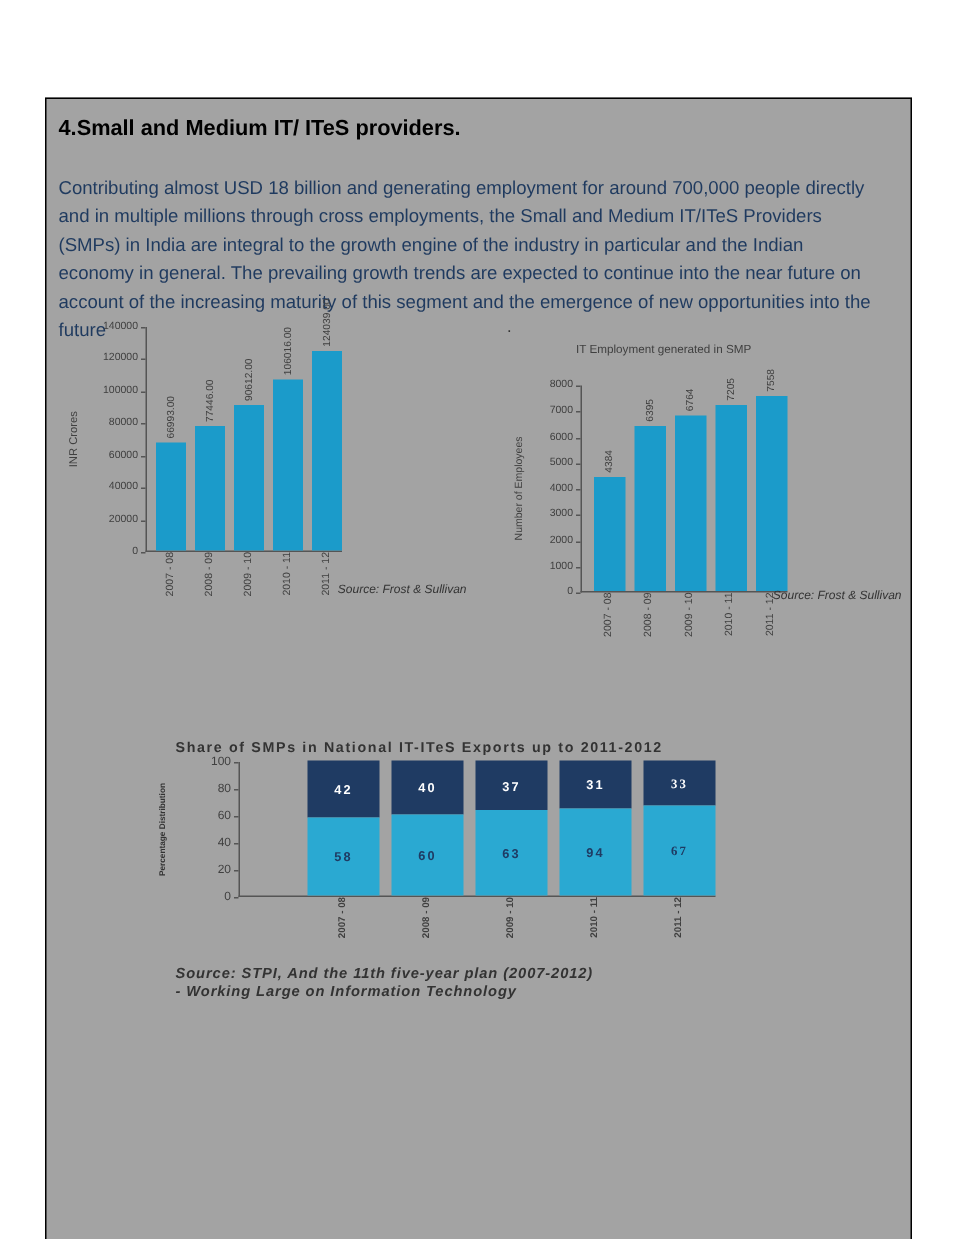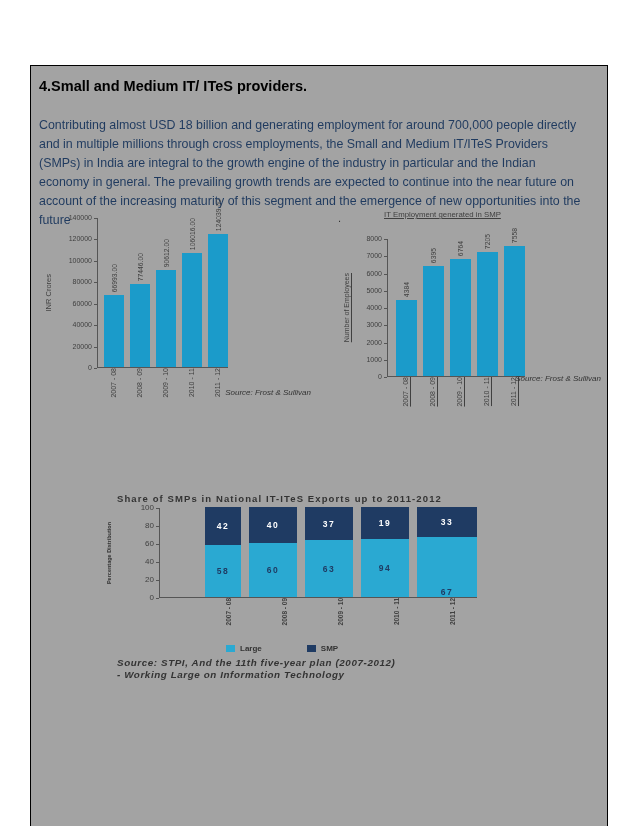--- a/index.html
+++ b/index.html
@@ -50,21 +50,21 @@
   .source { position:absolute; font-style:italic; font-size:8px; color:#333; }
 
   
   .c1 { left:10px; top:152px; width:272px; }
   .c1 .chart-title { margin-left:22px; margin-bottom:16px; }
   .c1 .ylab { font-size:7.5px; }
   .c1 .xrow { height:52px; }
   .c1 .source { right:2px; top:170px; }
 
   
-  .c2 { left:308px; top:144px; width:262px;text-decoration:underline; }
+  .c2 { left:308px; top:162px; width:262px; }
   .c2 .chart-title { margin-left:45px; margin-bottom:20px; font-size:7.8px; }
   .c2 .ylab { font-size:7px; }
   .c2 .xrow { height:52px; }
   .c2 .source { right:0; top:164px; }
 
   
   .c3 { left:70px; top:427px; width:460px; color:#333; }
   .c3 .chart-title {
     margin-left:16px; margin-bottom:4px;
     font-size:9.5px; font-weight:bold; letter-spacing:1.1px; color:#333;
@@ -244,21 +244,21 @@
       <div class="yaxis" style="height: 90px; width: 42px;">
           <div class="ytick" style="bottom: -4px;">0</div>
           <div class="ytick" style="bottom: 14px;">20</div>
           <div class="ytick" style="bottom: 32px;">40</div>
           <div class="ytick" style="bottom: 50px;">60</div>
           <div class="ytick" style="bottom: 68px;">80</div>
           <div class="ytick" style="bottom: 86px;">100</div>
         </div>
       <div class="plot-col">
         <div class="plot" style="height: 90px; padding-left: 45px; gap: 8px;">
-            <div class="col stack" style="width: 36px;">
+            <div class="col stack" style="width: 48px;">
               <div class="seg" style="height: 37.8px; background: rgb(31, 59, 99);">
                 <span class="segval" style="color: rgb(255, 255, 255);">42</span>
               </div>
               <div class="seg" style="height: 52.2px; background: rgb(42, 169, 210);">
                 <span class="segval" style="color: rgb(31, 59, 99);">58</span>
               </div>
             </div>
             <div class="col stack" style="width: 48px;">
               <div class="seg" style="height: 36px; background: rgb(31, 59, 99);">
                 <span class="segval" style="color: rgb(255, 255, 255);">40</span>
@@ -270,31 +270,31 @@
             <div class="col stack" style="width: 48px;">
               <div class="seg" style="height: 33.3px; background: rgb(31, 59, 99);">
                 <span class="segval" style="color: rgb(255, 255, 255);">37</span>
               </div>
               <div class="seg" style="height: 56.7px; background: rgb(42, 169, 210);">
                 <span class="segval" style="color: rgb(31, 59, 99);">63</span>
               </div>
             </div>
             <div class="col stack" style="width: 48px;">
               <div class="seg" style="height: 31.5px; background: rgb(31, 59, 99);">
-                <span class="segval" style="color: rgb(255, 255, 255);">19</span>
+                <span class="segval" style="color: rgb(255, 255, 255);">31</span>
               </div>
               <div class="seg" style="height: 58.5px; background: rgb(42, 169, 210);">
                 <span class="segval" style="color: rgb(31, 59, 99);">94</span>
               </div>
             </div>
-            <div class="col stack" style="width: 60px;">
+            <div class="col stack" style="width: 48px; font-family: Liberation Serif, serif;">
               <div class="seg" style="height: 29.7px; background: rgb(31, 59, 99);">
                 <span class="segval" style="color: rgb(255, 255, 255);">33</span>
               </div>
-              <div class="seg" style="height: 60.3px; background: rgb(42, 169, 210); align-items: flex-end;">
+              <div class="seg" style="height: 60.3px; background: rgb(42, 169, 210);">
                 <span class="segval" style="color: rgb(31, 59, 99);">67</span>
               </div>
             </div>
           </div>
         <div class="xrow" style="padding-left: 45px; gap: 8px;">
             <div class="xcell" style="width: 48px;">
               <span class="vtext">2007 - 08</span>
             </div>
             <div class="xcell" style="width: 48px;">
               <span class="vtext">2008 - 09</span>
@@ -302,30 +302,20 @@
             <div class="xcell" style="width: 48px;">
               <span class="vtext">2009 - 10</span>
             </div>
             <div class="xcell" style="width: 48px;">
               <span class="vtext">2010 - 11</span>
             </div>
             <div class="xcell" style="width: 48px;">
               <span class="vtext">2011 - 12</span>
             </div>
           </div>
-      </div>
-    </div>
-    <div class="legend">
-      <div class="legend-item">
-        <span class="swatch" style="background: rgb(42, 169, 210);"></span>
-        <span>Large</span>
-      </div>
-      <div class="legend-item">
-        <span class="swatch" style="background: rgb(31, 59, 99);"></span>
-        <span>SMP</span>
       </div>
     </div>
     <div class="source3">
       <div>Source: STPI, And the 11th five-year plan (2007-2012)</div>
       <div>- Working Large on Information Technology</div>
     </div>
   </div>
 
 </div>
 

